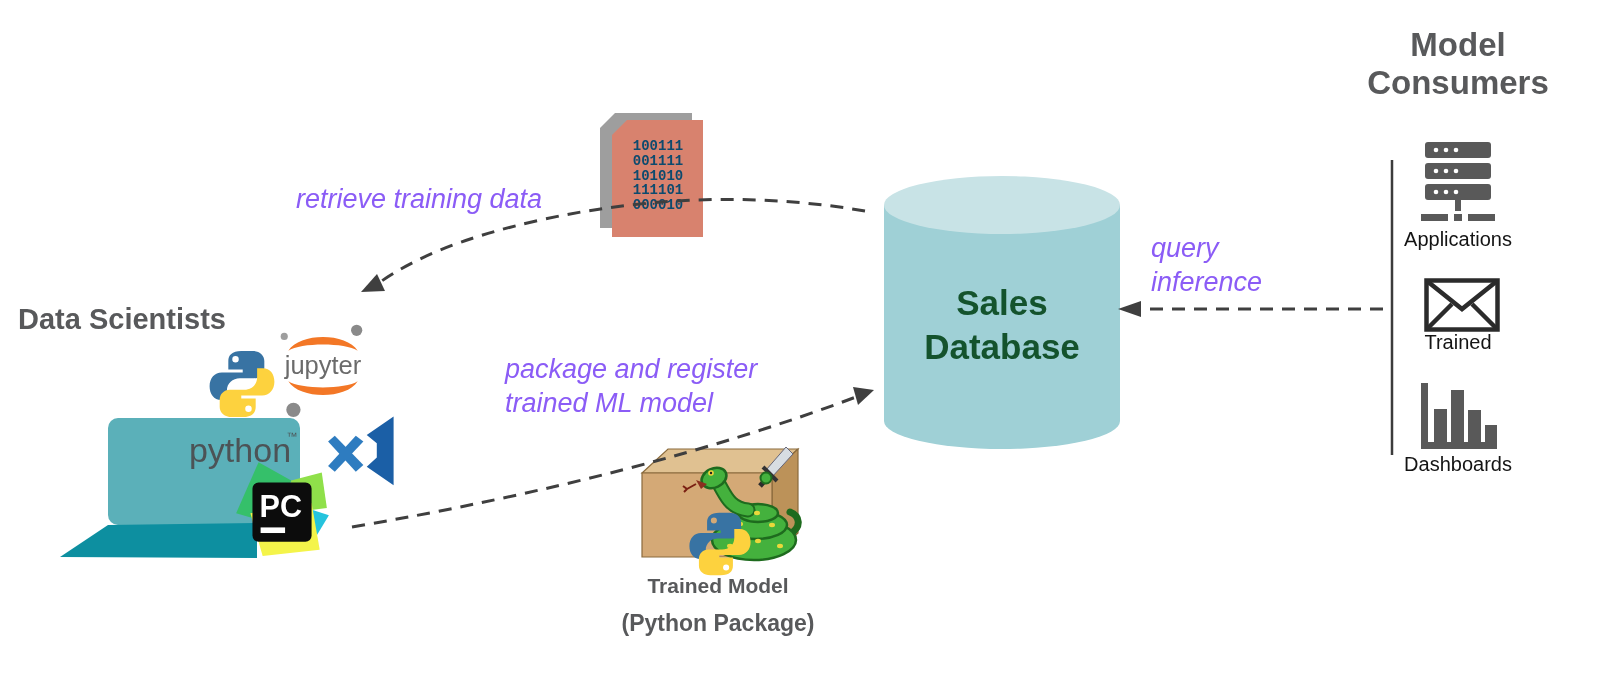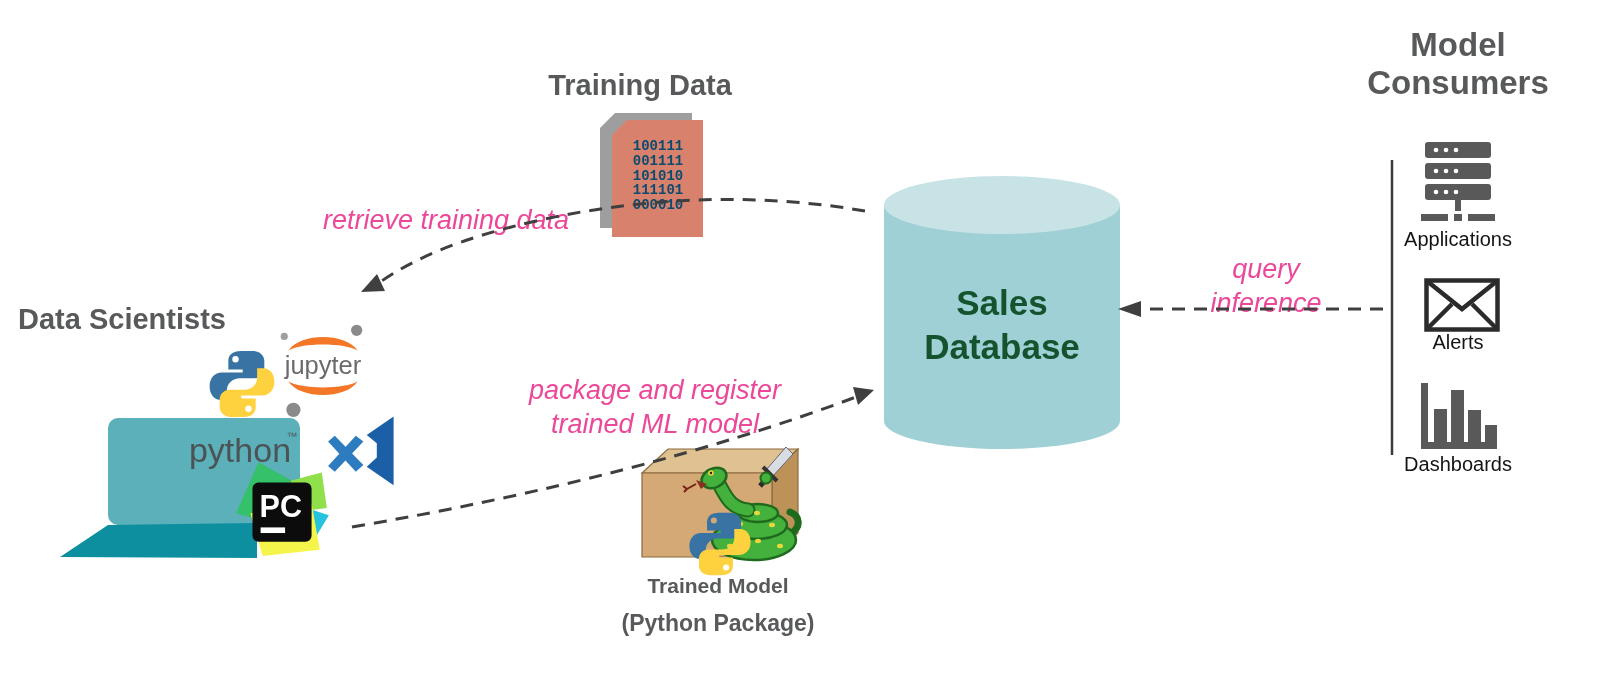--- a/index.html
+++ b/index.html
@@ -1,33 +1,32 @@
 <!DOCTYPE html>
 <html><head>
 <meta charset="utf-8">
 <style>
   html,body{margin:0;padding:0;background:#fff;}
   .canvas{position:relative;width:1600px;height:675px;background:#ffffff;overflow:hidden;
           font-family:"Liberation Sans",sans-serif;}
   .abs{position:absolute;}
   .heading{font-weight:bold;color:#58595b;text-align:center;}
   .h29{font-size:29px;line-height:38px;}
-  .red-label{color:#ec4899;font-style:italic;font-size:27px;line-height:34px;text-align:center;margin-top:21px;}
+  .red-label{color:#8b5cf6;font-style:italic;font-size:27px;line-height:34px;text-align:left;}
   .caption{font-size:20px;color:#141414;text-align:center;}
   .db-label{font-weight:bold;font-size:35px;line-height:44px;color:#14532d;text-align:center;}
   .binary{font-family:"Liberation Mono","DejaVu Sans Mono",monospace;font-weight:700;
           font-size:14px;line-height:14.8px;color:#0c4a6e;text-align:center;letter-spacing:0;}
   svg{display:block;}
 </style>
 </head>
 <body>
 
 <div class="canvas">
 
-  <div class="abs heading h29" style="left:490px;top:66px;width:300px;">Training Data</div>
 
   <div class="abs heading h29" style="left:18px;top:300px;width:240px;text-align:left;">Data Scientists</div>
 
   <div class="abs heading" style="left:1358px;top:26px;width:200px;font-size:33px;line-height:38px;">
     <div>Model</div>
     <div>Consumers</div>
   </div>
 
   <div class="abs red-label" style="left:296px;top:182px;width:300px;">retrieve training data</div>
 
@@ -160,21 +159,21 @@
         <circle cx="37" cy="50" r="2.3"></circle>
     </g>
   </svg>
   <div class="abs caption" style="left:1378px;top:228px;width:160px;">Applications</div>
 
   <svg class="abs" style="left:1424px;top:278px;" width="76" height="54" viewBox="0 0 76 54">
     <rect x="2.5" y="2.5" width="71" height="49" fill="#ffffff" stroke="#2b2b2b" stroke-width="4.5"></rect>
     <path d="M3 3 L38 31 L73 3" fill="none" stroke="#2b2b2b" stroke-width="4.5"></path>
     <path d="M3 51 L28 26 M73 51 L48 26" fill="none" stroke="#2b2b2b" stroke-width="4.5"></path>
   </svg>
-  <div class="abs caption" style="left:1378px;top:331px;width:160px;">Alerts</div>
+  <div class="abs caption" style="left:1378px;top:331px;width:160px;">Trained</div>
 
   <svg class="abs" style="left:1419px;top:383px;" width="80" height="70" viewBox="0 0 80 70">
     <g fill="#595959">
       <rect x="2" y="0" width="7" height="66"></rect>
       <rect x="2" y="59" width="76" height="7"></rect>
       <rect x="15" y="26" width="13" height="33"></rect>
       <rect x="32" y="7" width="13" height="52"></rect>
       <rect x="49" y="27" width="13" height="32"></rect>
       <rect x="66" y="42" width="12" height="17"></rect>
     </g>

